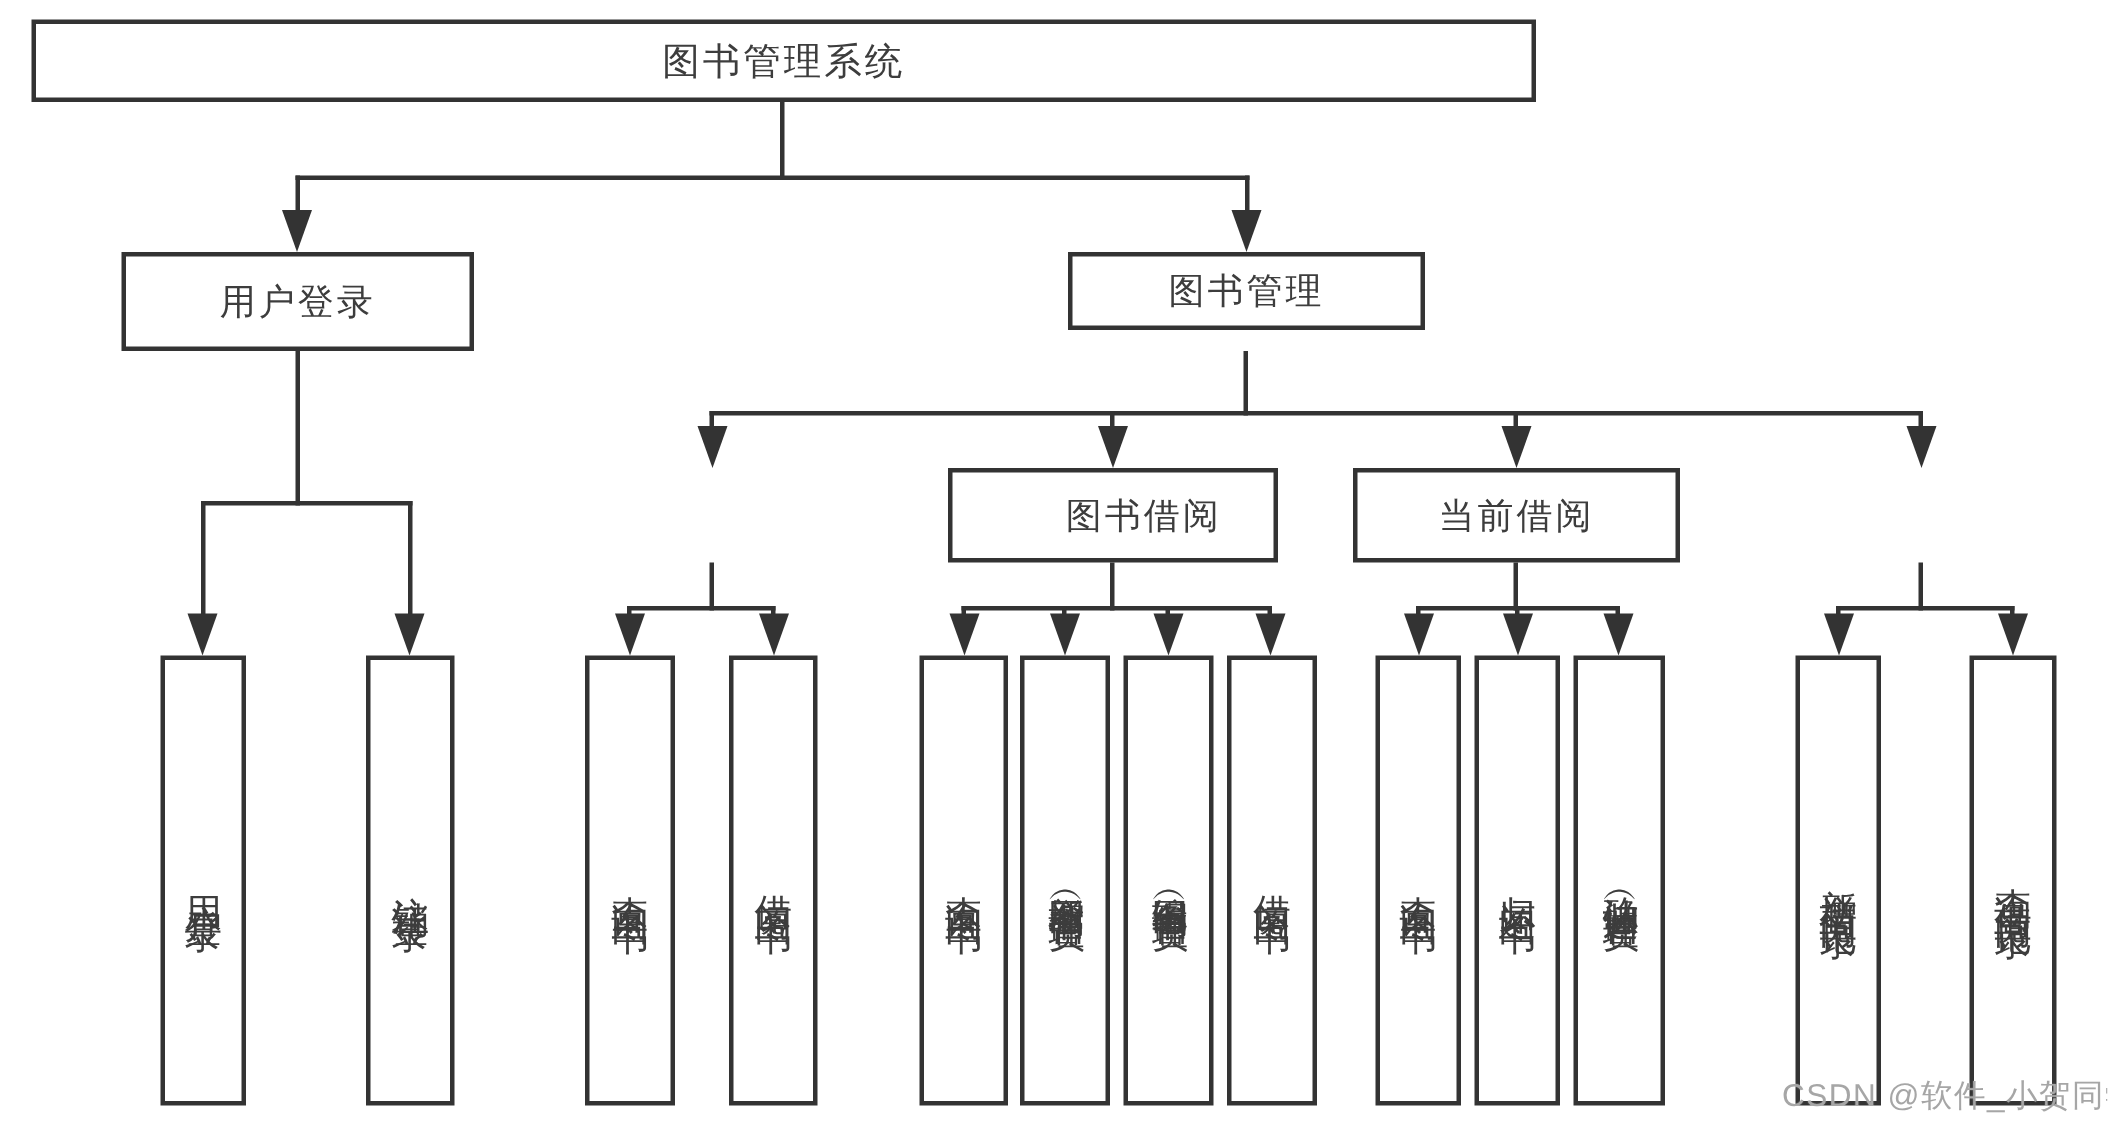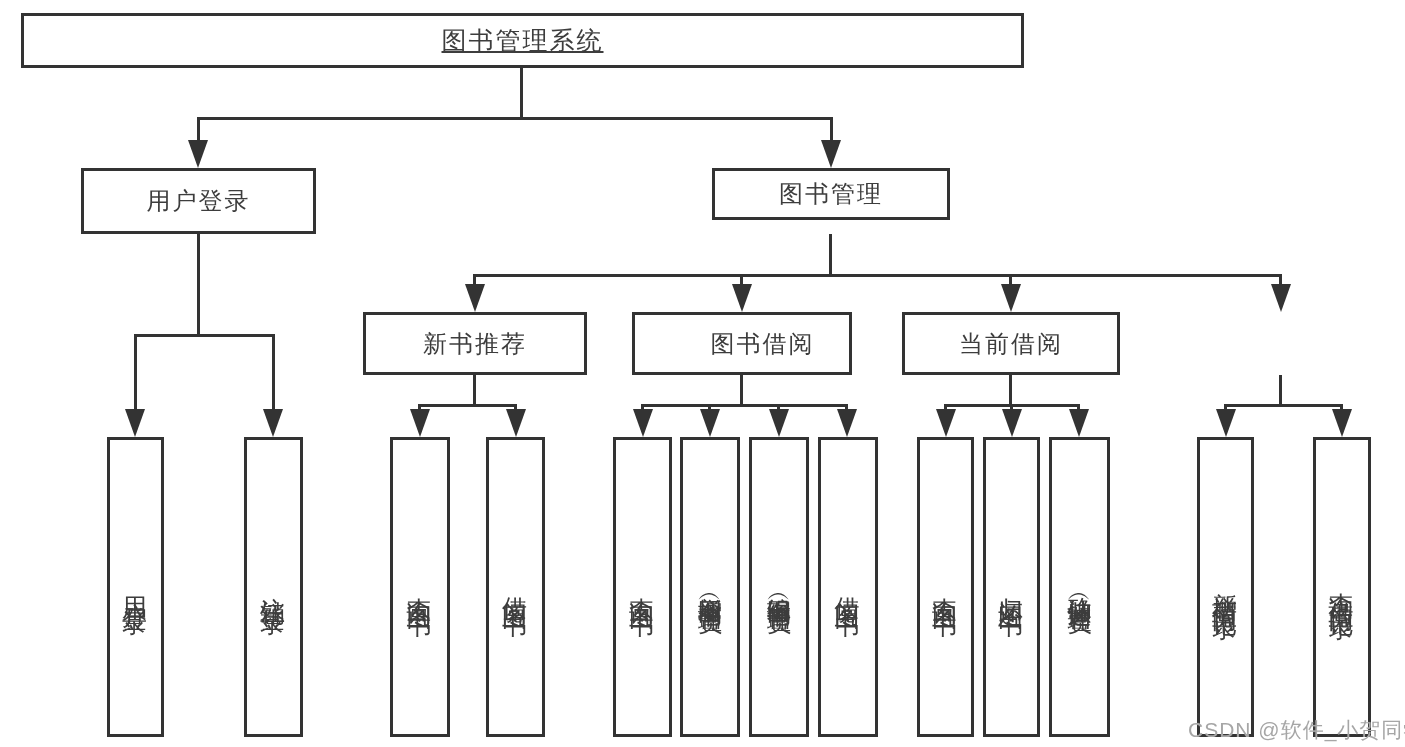--- a/index.html
+++ b/index.html
@@ -32,21 +32,21 @@
   }
   .h-node { font-size: 24px; }
   .v-node {
     writing-mode: vertical-rl;
     text-orientation: mixed;
     font-size: 25px;
     letter-spacing: 5px;
     top: 437px;
     height: 300px;
   }
-  #root-box   { left: 21px;  top: 13px;  width: 1003px; height: 55px; font-size: 25px; text-decoration: underline; }
+  #root-box   { left: 21px;  top: 13px;  width: 1003px; height: 55px; font-size: 25px; }
   #l2-login   { left: 81px;  top: 168px; width: 235px; height: 66px; }
   #l2-mgmt    { left: 712px; top: 168px; width: 238px; height: 52px; }
   #l3-rec     { left: 363px; top: 312px; width: 224px; height: 63px; }
   #l3-bor     { left: 632px; top: 312px; width: 220px; height: 63px; padding-left: 41px; }
   #l3-cur     { left: 902px; top: 312px; width: 218px; height: 63px; }
   #l3-his     { left: 1172px;top: 312px; width: 216px; height: 63px; }
   #leaf-login-1 { left: 107px;  width: 57px; }
   #leaf-login-2 { left: 244px;  width: 59px; }
   #leaf-rec-1   { left: 390px;  width: 60px; }
   #leaf-rec-2   { left: 486px;  width: 59px; }
@@ -145,21 +145,20 @@
 </head>
 <body>
 
 <div id="canvas">
 
   <div class="node h-node" id="root-box">图书管理系统</div>
 
   <div class="node h-node" id="l2-login">用户登录</div>
   <div class="node h-node" id="l2-mgmt">图书管理</div>
 
-  <div class="node h-node" id="l3-rec">新书推荐</div>
   <div class="node h-node" id="l3-bor">图书借阅</div>
   <div class="node h-node" id="l3-cur">当前借阅</div>
 
   <div class="node v-node" id="leaf-login-1">用户登录</div>
   <div class="node v-node" id="leaf-login-2">注销登录</div>
 
   <div class="node v-node" id="leaf-rec-1">查询图书</div>
   <div class="node v-node" id="leaf-rec-2">借阅图书</div>
 
   <div class="node v-node" id="leaf-bor-1">查询图书</div>

